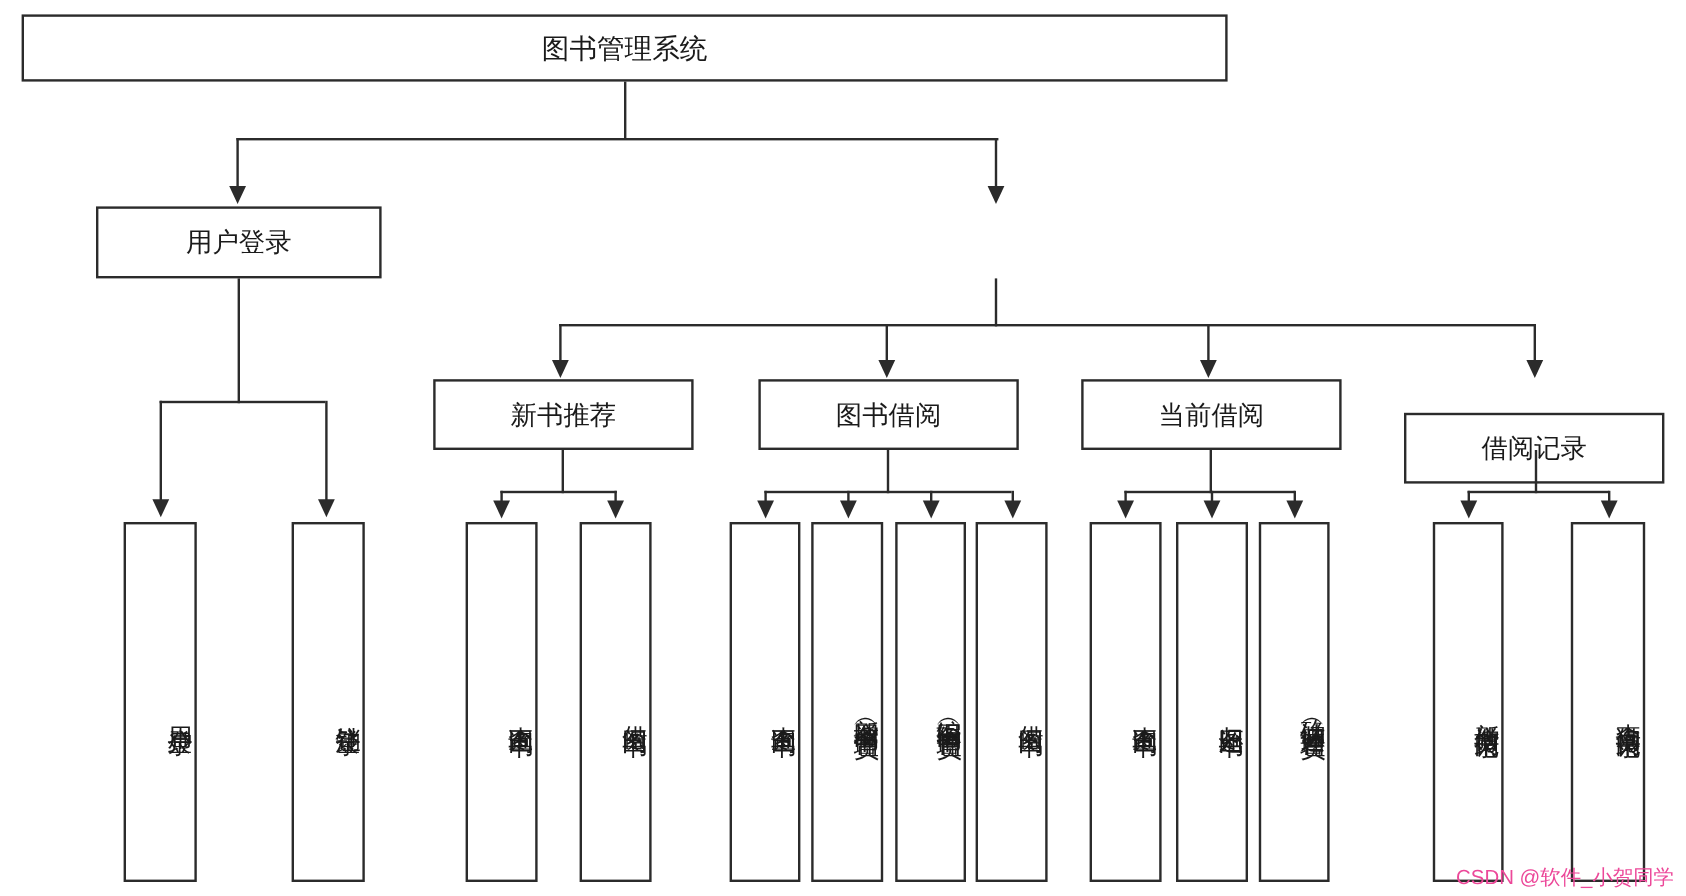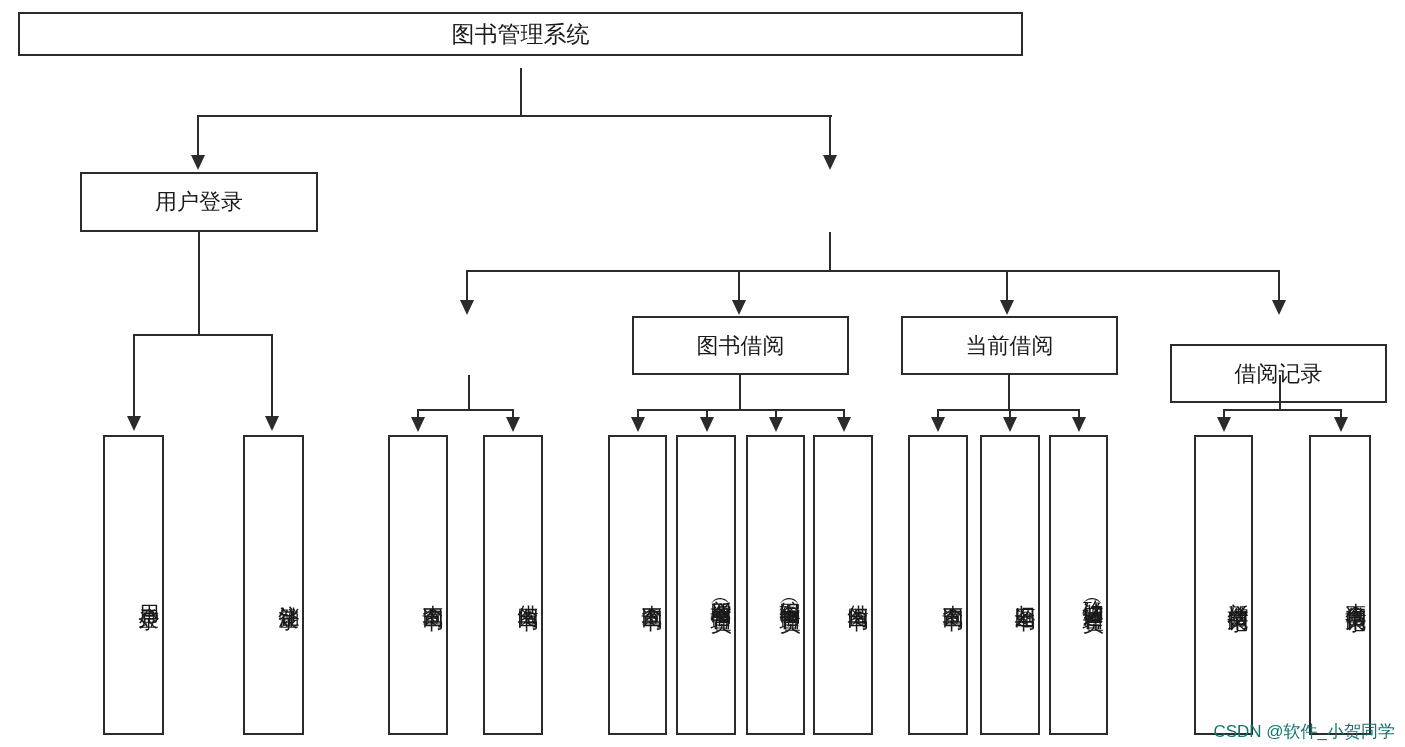--- a/index.html
+++ b/index.html
@@ -61,31 +61,31 @@
     border-left:7px solid transparent;
     border-right:7px solid transparent;
     border-top:15px solid #2b2b2b;
   }
   
   #watermark{
     position:absolute;
     right:10px;
     bottom:4px;
     font-size:17px;
-    color:#0f766e;
+    color:#ec4899;
     white-space:nowrap;
     pointer-events:none;
   }
 </style>
 </head>
 <body>
 
 <div id="canvas">
 
-  <div class="node root" id="n-root" style="left: 18px; top: 12px; width: 1005px; height: 44px;">
+  <div class="node root" id="n-root" style="left: 18px; top: 12px; width: 1005px; height: 56px;">
     <span>图书管理系统</span>
   </div>
 
   <div class="edge vline" style="left:520px;top:68px;width:2px;height:47px;"></div>
 
   <div class="edge hline" style="left:197px;top:115px;width:635px;height:2px;"></div>
 
   <div class="edge vline" style="left:197px;top:115px;height:42px;"></div>
   <div class="arrow" style="left:191px;top:155px;"></div>
   <div class="edge vline" style="left:829px;top:115px;height:42px;"></div>
@@ -106,20 +106,23 @@
   <div class="edge hline" style="left:466px;top:270px;width:814px;"></div>
   <div class="edge vline" style="left:466px;top:270px;height:32px;"></div>
   <div class="arrow" style="left:460px;top:300px;"></div>
   <div class="edge vline" style="left:738px;top:270px;height:32px;"></div>
   <div class="arrow" style="left:732px;top:300px;"></div>
   <div class="edge vline" style="left:1006px;top:270px;height:32px;"></div>
   <div class="arrow" style="left:1000px;top:300px;"></div>
   <div class="edge vline" style="left:1278px;top:270px;height:32px;"></div>
   <div class="arrow" style="left:1272px;top:300px;"></div>
 
+  <div class="node horiz" id="n-l2-0" style="left: 361px; top: 316px; width: 217px; height: 59px;">
+    <span>新书推荐</span>
+  </div>
   <div class="node horiz" id="n-l2-1" style="left: 632px; top: 316px; width: 217px; height: 59px;">
     <span>图书借阅</span>
   </div>
   <div class="node horiz" id="n-l2-2" style="left: 901px; top: 316px; width: 217px; height: 59px;">
     <span>当前借阅</span>
   </div>
   <div class="node horiz" id="n-l2-3" style="left: 1170px; top: 316px; width: 217px; height: 59px; margin-top: 28px;">
     <span>借阅记录</span>
   </div>
 

